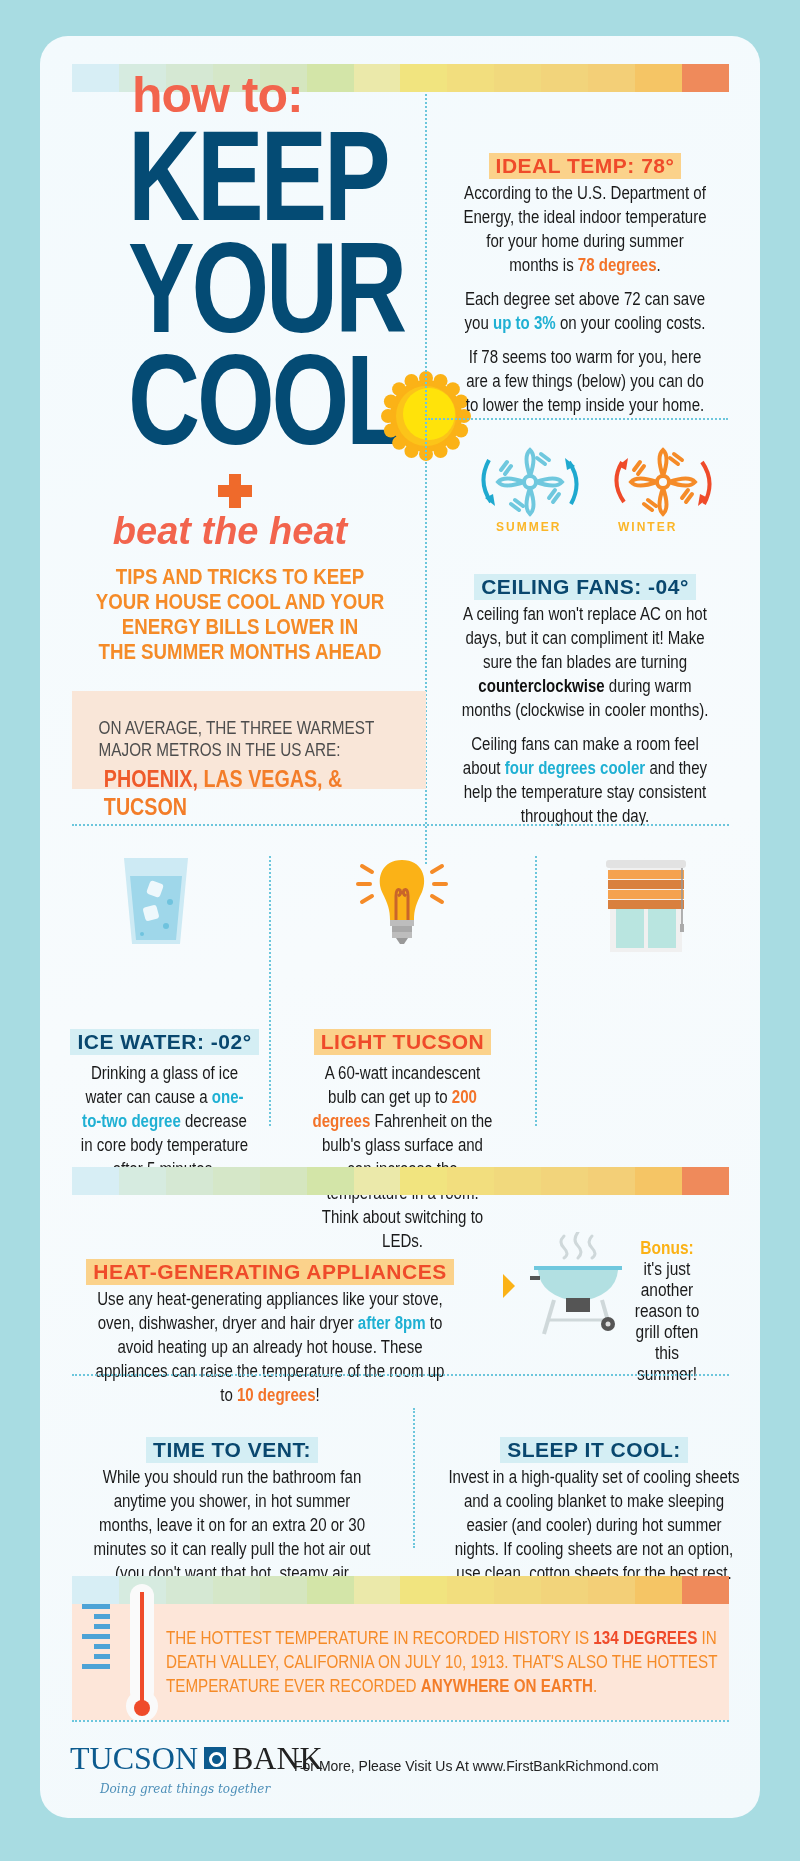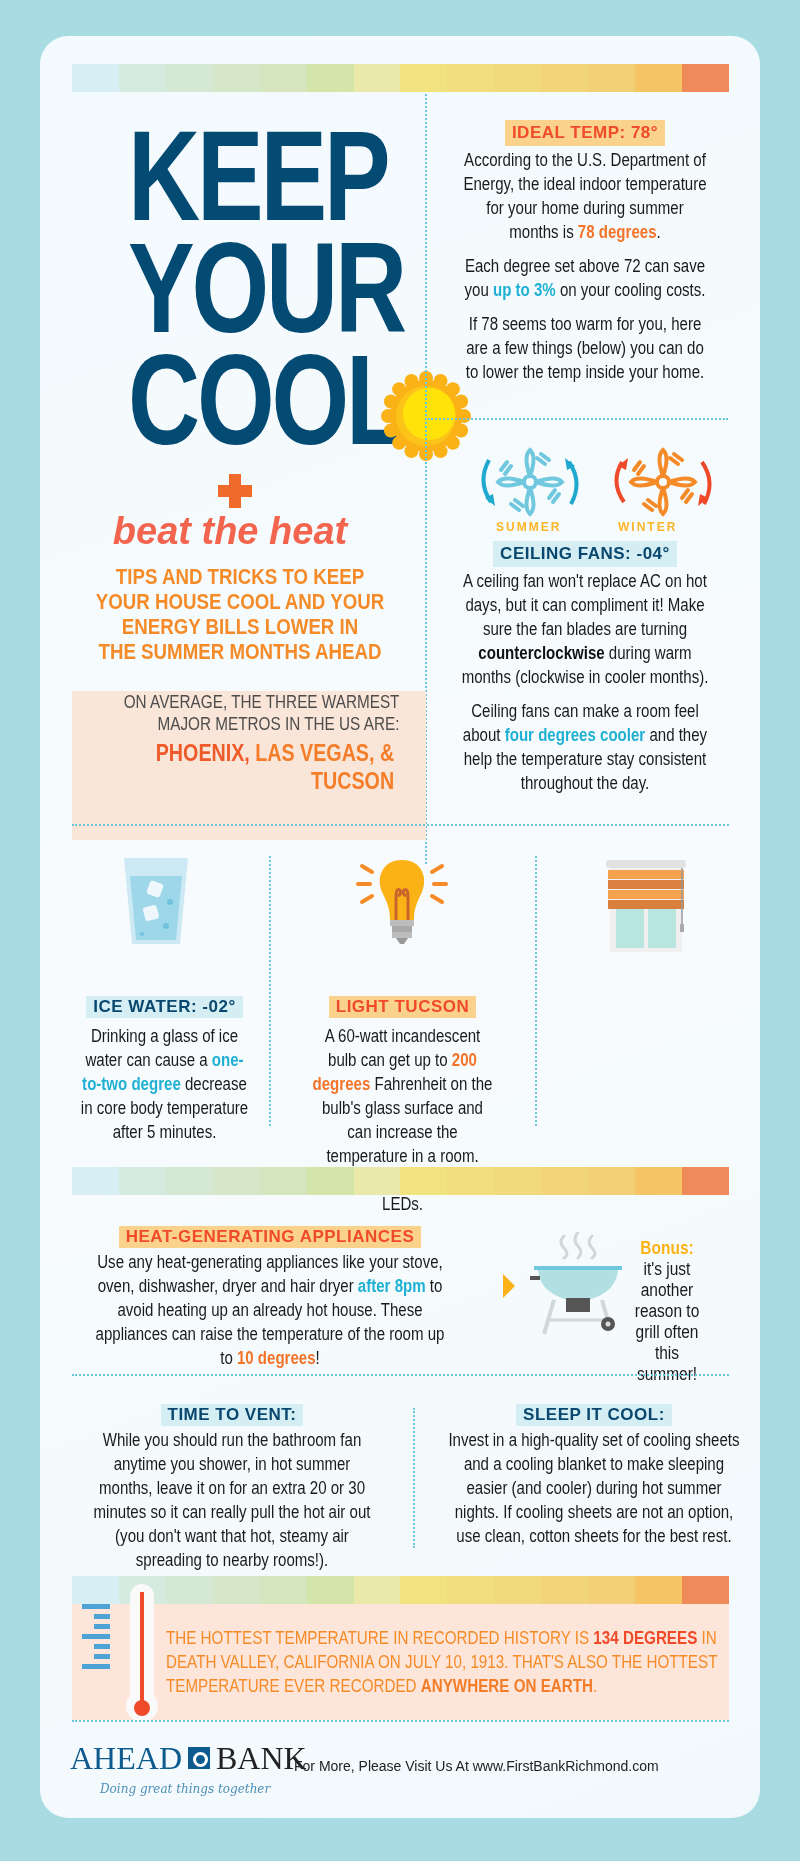--- a/index.html
+++ b/index.html
@@ -18,29 +18,29 @@
   
   .howto { position: absolute; left: 92px; top: 66px; font-weight: 700; font-size: 50px; color: #f2644d; letter-spacing: -1px; }
   .big { position: absolute; left: 55px; width: 300px; text-align: center; font-weight: 700; color: #044b74; font-size: 128px; line-height: 112px; letter-spacing: -4px; transform: scaleX(0.78); transform-origin: center; }
   .plus { position: absolute; left: 178px; top: 440px; width: 34px; height: 34px; }
   .plus:before, .plus:after { content: ""; position: absolute; background: #ef6a2b; }
   .plus:before { left: 11px; top: 0; width: 12px; height: 34px; }
   .plus:after { left: 0; top: 11px; width: 34px; height: 12px; }
   .beat { position: absolute; left: 50px; width: 320px; top: 478px; text-align: center; font-size: 38px; font-style: italic; font-weight: 700; color: #f2644d; }
   .tips { position: absolute; left: 40px; width: 340px; top: 527px; text-align: center; font-size: 22px; line-height: 25px; font-weight: 700; color: #f58b28; transform: scaleX(0.85); }
 
-  .metros { position: absolute; left: 32px; top: 655px; width: 354px; height: 149px; background: #f9e6d8; text-align: right; }
+  .metros { position: absolute; left: 32px; top: 655px; width: 354px; height: 98px; background: #f9e6d8; text-align: left; padding-top: 26px; }
   .metros .m1 { font-size: 18px; color: #4d4d4d; line-height: 22px; transform: scaleX(0.85); }
   .metros .m2 { font-size: 24px; font-weight: 700; color: #ef5a2a; margin-top: 4px; transform: scaleX(0.82); }
   .metros .m2 .c2 { color: #f37d29; }
 
   
   .rtext { position: absolute; text-align: center; color: #1a1a1a; font-size: 17.5px; line-height: 24px; }
   .rtext p { transform: scaleX(0.86); margin-bottom: 10px; }
-  .label { display: inline-block; font-weight: 700; font-size: 17px; padding: 1px 7px; letter-spacing: 0.5px; }
+  .label { display: inline-block; font-weight: 700; font-size: 21px; padding: 1px 7px; letter-spacing: 0.5px; margin-top: 33px; }
   .lab-o { background: #fbd28b; color: #ef4b2a; }
   .lab-b { background: #d4eef4; color: #09476e; }
   .orange { color: #f37329; font-weight: 700; }
   .blue { color: #1fb0d3; font-weight: 700; }
   .black-b { font-weight: 700; color: #111; }
 
   .fan-labels { position: absolute; top: 520px; font-size: 12px; font-weight: 700; color: #fbb628; letter-spacing: 2px; text-align: center; }
 
   .col3 { position: absolute; top: 960px; width: 205px; text-align: center; }
   .col3 .txt { font-size: 17.5px; line-height: 24px; color: #1a1a1a; transform: scaleX(0.86); margin-top: 6px; }
@@ -82,20 +82,21 @@
       <span style="background: rgb(235, 233, 170);"></span>
       <span style="background: rgb(241, 228, 127);"></span>
       <span style="background: rgb(242, 222, 126);"></span>
       <span style="background: rgb(241, 217, 125);"></span>
       <span style="background: rgb(242, 212, 123);"></span>
       <span style="background: rgb(243, 207, 119);"></span>
       <span style="background: rgb(245, 197, 101);"></span>
       <span style="background: rgb(239, 138, 91);"></span>
     </div>
 
+  <div class="howto" style="left:92px;top:30px;">how to:</div>
   <div class="big" style="top:84px;">KEEP</div>
   <div class="big" style="top:196px;">YOUR</div>
   <div class="big" style="top:308px;">COOL</div>
   <div class="plus" style="top:438px;left:178px;"></div>
   <div class="beat" style="top:474px;left:30px;">beat the heat</div>
   <div class="tips" style="top:528px;left:30px;">
     <div>TIPS AND TRICKS TO KEEP</div>
     <div>YOUR HOUSE COOL AND YOUR</div>
     <div>ENERGY BILLS LOWER IN</div>
     <div>THE SUMMER MONTHS AHEAD</div>
@@ -322,20 +323,20 @@
       <rect x="4" y="50" width="28" height="5"></rect>
         <rect x="16" y="60" width="16" height="5"></rect>
         <rect x="16" y="70" width="16" height="5"></rect>
       <rect x="4" y="80" width="28" height="5"></rect>
     </g>
   </svg>
   <div class="dots-h" style="left:32px;top:1684px;width:657px;"></div>
 
   <div class="footer-logo" style="left:30px;top:1706px;">
     <div class="logo-main">
-        <span class="logo-first">AHEAD</span>
+        <span class="logo-first">TUCSON</span>
         <span class="logo-box"></span>
         <span class="logo-bank">BANK</span>
       </div>
     <div class="logo-tag">Doing great things together</div>
   </div>
   <div class="footer-url" style="left:254px;top:1722px;">For More, Please Visit Us At www.FirstBankRichmond.com</div>
 </div>
 
 </body></html>

